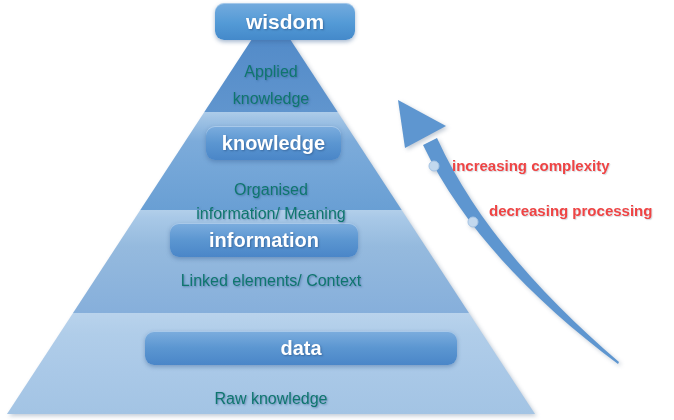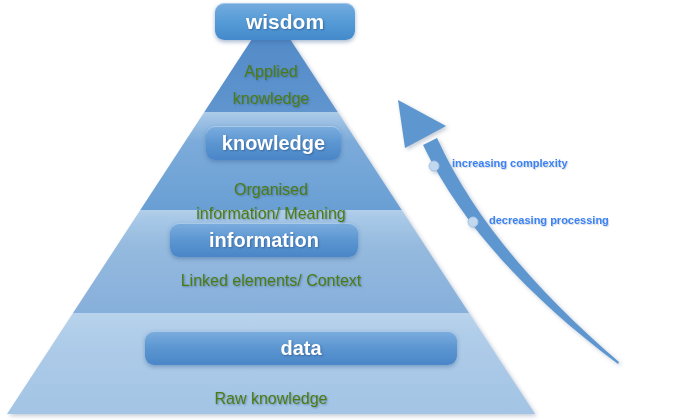--- a/index.html
+++ b/index.html
@@ -31,39 +31,39 @@
     display:flex;align-items:center;justify-content:center;
     text-shadow:1px 1px 2px rgba(40,80,130,.6);
   }
   .pill-wisdom     {left:215px;top:3px;  width:140px;height:37px;font-size:21px;
                     background:linear-gradient(180deg,#74abde 0%,#539ad6 55%,#4489ca 100%);}
   .pill-knowledge  {left:206px;top:126px;width:135px;height:34px;}
   .pill-information{left:170px;top:223px;width:188px;height:34px;}
   .pill-data       {left:145px;top:331px;width:312px;height:34px;}
   
   .cap{
-    position:absolute;color:#4d7c0f;font-size:16px;text-align:center;
+    position:absolute;color:#0f766e;font-size:16px;text-align:center;
     text-shadow:1px 1px 2px rgba(50,90,140,.55);
   }
   .cap-apex       {left:121px;top:58px; width:300px;line-height:27px;}
   .cap-knowledge  {left:121px;top:178px;width:300px;line-height:24px;}
   .cap-information{left:119px;top:272px;width:304px;line-height:17px;}
   .cap-data       {left:121px;top:390px;width:300px;line-height:17px;}
   
   .arrow-svg{
     position:absolute;left:0;top:0;
     filter:drop-shadow(2px 2px 2px rgba(115,135,160,.45));
   }
   
   .ann{
-    position:absolute;font-weight:bold;font-size:11px;color:#3b82f6;
+    position:absolute;font-weight:bold;font-size:15px;color:#ef4444;
     white-space:nowrap;text-shadow:1px 1px 1px rgba(160,170,185,.45);
   }
   .ann-increasing{left:452px;top:157px;}
-  .ann-decreasing{left:489px;top:214px;}
+  .ann-decreasing{left:489px;top:202px;}
 </style>
 </head>
 <body>
 
 <div class="stage">
 
   <div class="pyr-shadow">
     <div class="pyr-clip">
       <div class="tier tier-apex"></div>
       <div class="tier tier-knowledge"></div>

